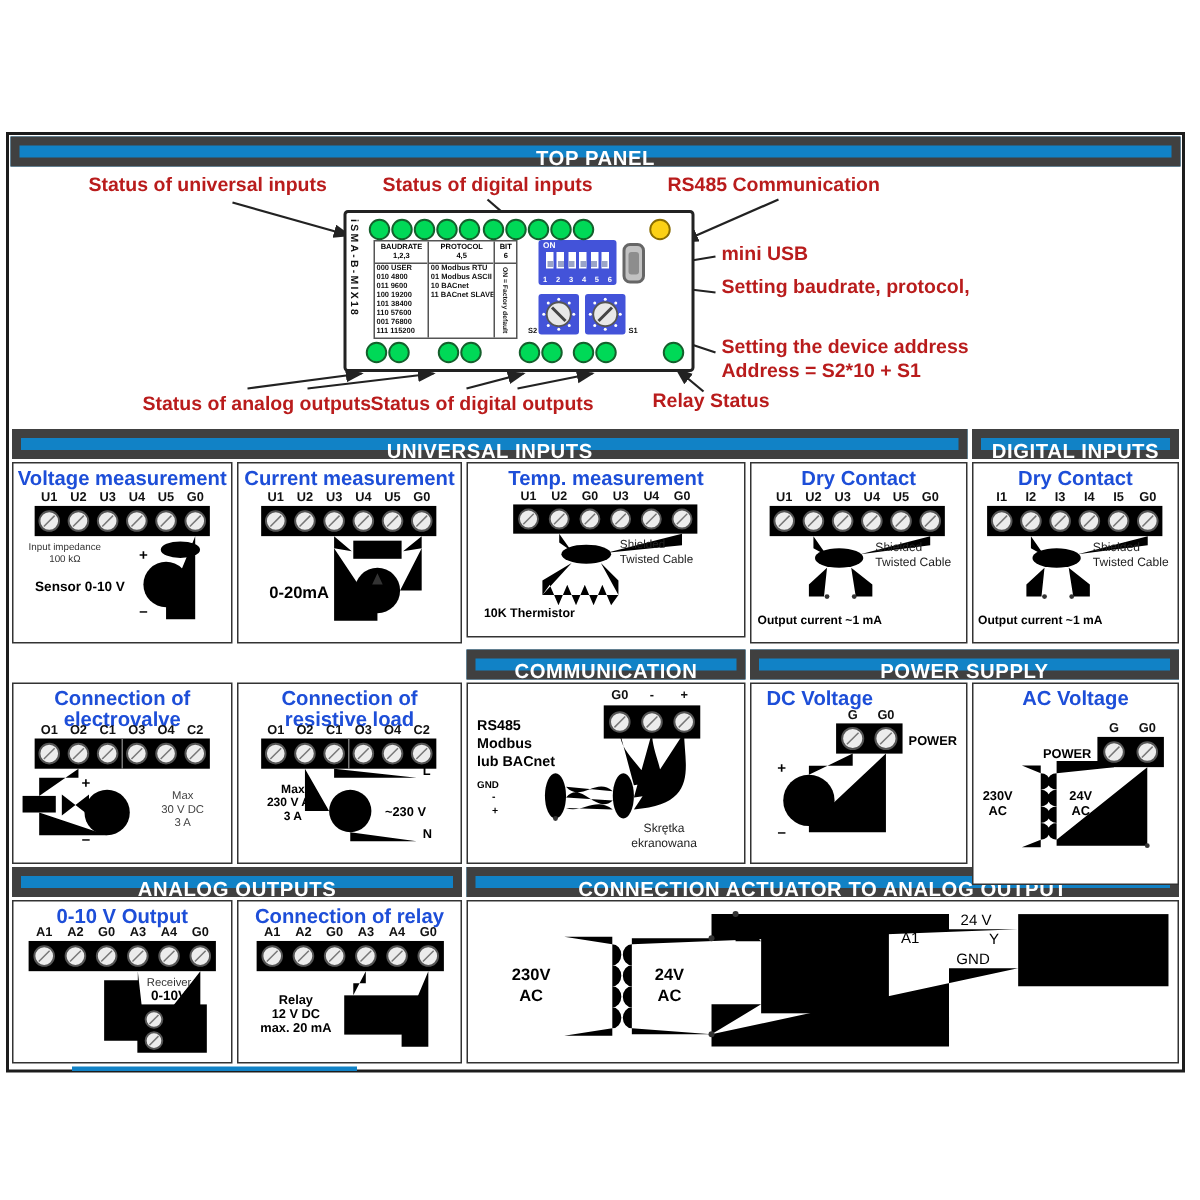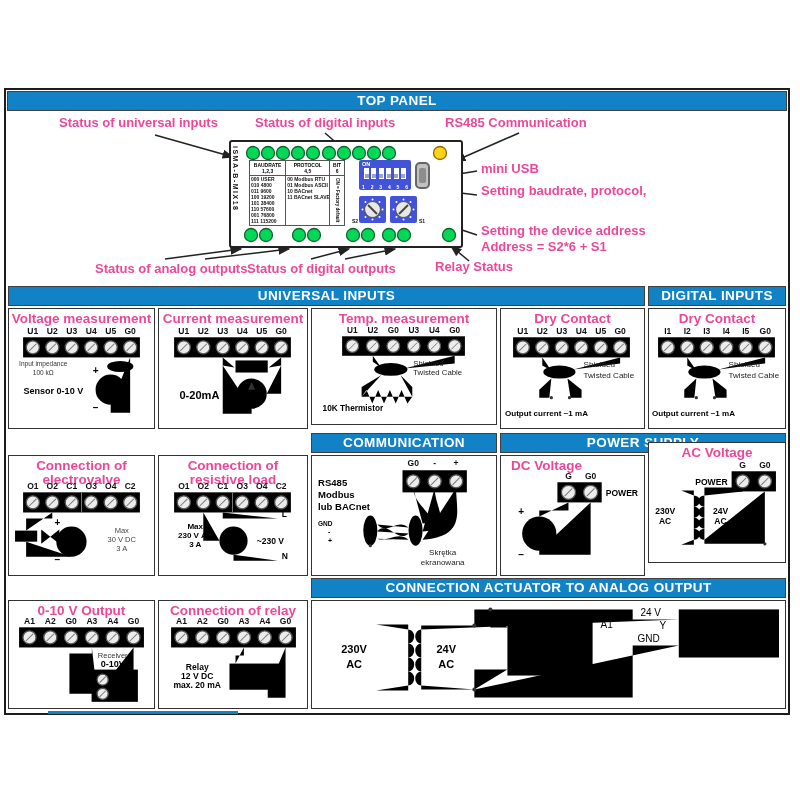--- a/index.html
+++ b/index.html
@@ -1,28 +1,28 @@
 <!DOCTYPE html>
 <html><head>
 <meta charset="utf-8">
 <style>
   html,body{margin:0;padding:0}
   body{width:800px;height:800px;background:#fff;font-family:"Liberation Sans",sans-serif;position:relative;overflow:hidden}
   svg{font-family:"Liberation Sans",sans-serif}
   .sheet{position:absolute;left:4px;top:88px;width:786px;height:627px;border:2px solid #1c1c1c;box-sizing:border-box;background:#fff}
-  .bar{position:absolute;height:20px;background:#1182c6;border:1px solid #404040;color:#fff;font-weight:bold;
+  .bar{position:absolute;height:20px;background:#1182c6;border:6px solid #404040;color:#fff;font-weight:bold;
        font-size:13.5px;line-height:18px;text-align:center;letter-spacing:.4px;box-sizing:border-box;white-space:nowrap}
   .panel{position:absolute;border:1.5px solid #333;box-sizing:border-box;background:#fff}
   .psvg{position:absolute;left:0;top:0;width:100%;height:100%}
-  .ptitle{position:absolute;top:2px;left:0;right:0;text-align:center;font-size:13.5px;font-weight:bold;color:#ec4899;white-space:nowrap}
+  .ptitle{position:absolute;top:2px;left:0;right:0;text-align:center;font-size:13.5px;font-weight:bold;color:#1d4ed8;white-space:nowrap}
   .ptitle.l2{top:16px}
   .ptitle.left{text-align:left;padding-left:10px}
   .topcontent{position:absolute;left:1px;top:21px;width:780px;height:175px}
   .arrows{position:absolute;left:0;top:0;width:100%;height:100%}
-  .callout{position:absolute;font-size:13px;font-weight:bold;color:#ec4899;white-space:nowrap;line-height:16px}
+  .callout{position:absolute;font-size:13px;font-weight:bold;color:#b91c1c;white-space:nowrap;line-height:16px}
   .device{position:absolute;left:222px;top:29px;width:234px;height:108px;border:2px solid #222;border-radius:3px;box-sizing:border-box;background:#fff}
   .devside{position:absolute;left:1px;top:4px;writing-mode:vertical-rl;font-size:7px;font-weight:bold;letter-spacing:1.5px;color:#111}
   .dtable{position:absolute;left:18px;top:18px;width:96px;height:66px;border:1px solid #555;display:flex;background:#fff;box-sizing:border-box}
   .dcol{border-right:1px solid #555;display:flex;flex-direction:column;overflow:hidden}
   .dcol:last-child{border-right:none}
   .dhead{border-bottom:1px solid #555;text-align:center;font-size:5px;font-weight:bold;line-height:6px;padding:1px 0;white-space:nowrap}
   .trow{font-size:5px;font-weight:bold;line-height:6px;padding-left:1px;white-space:nowrap;color:#111}
   .dnote{writing-mode:vertical-rl;font-size:4.5px;font-weight:bold;margin:2px auto;white-space:nowrap;color:#111}
   .dip{position:absolute;left:128px;top:18px;width:52px;height:30px;background:#4353d9;border-radius:2px}
   .dipon{position:absolute;left:3px;top:1px;font-size:5.5px;font-weight:bold;color:#fff}
@@ -41,20 +41,21 @@
 </head>
 <body>
 
 <div class="sheet">
 
   <div class="bar" style="left:1px;top:1px;width:780px">TOP PANEL</div>
   <div class="bar" style="left:2px;top:196px;width:637px">UNIVERSAL INPUTS</div>
   <div class="bar" style="left:642px;top:196px;width:138px">DIGITAL INPUTS</div>
   <div class="bar" style="left:305px;top:343px;width:186px">COMMUNICATION</div>
   <div class="bar" style="left:494px;top:343px;width:286px">POWER SUPPLY</div>
+  <div class="bar" style="left:2px;top:488px;width:300px">ANALOG OUTPUTS</div>
   <div class="bar" style="left:305px;top:488px;width:475px">CONNECTION ACTUATOR TO ANALOG OUTPUT</div>
 
   <div class="topcontent">
     <svg class="arrows" viewBox="0 0 780 175">
       <defs>
         <marker id="ah" markerWidth="8" markerHeight="7" refX="7" refY="3" orient="auto">
           <path d="M0,0 L8,3 L0,6 Z" fill="#222"></path>
         </marker>
       </defs>
       <g stroke="#222" stroke-width="1.5" fill="none">
@@ -74,21 +75,21 @@
 
     <div class="callout" style="left:52px;top:4px">Status of universal inputs</div>
     <div class="callout" style="left:248px;top:4px">Status of digital inputs</div>
     <div class="callout" style="left:438px;top:4px">RS485 Communication</div>
     <div class="callout" style="left:474px;top:50px">mini USB</div>
     <div class="callout" style="left:474px;top:72px">
       <div>Setting baudrate, protocol,</div>
     </div>
     <div class="callout" style="left:474px;top:112px">
       <div>Setting the device address</div>
-      <div>Address = S2*6 + S1</div>
+      <div>Address = S2*10 + S1</div>
     </div>
     <div class="callout" style="left:88px;top:150px">Status of analog outputs</div>
     <div class="callout" style="left:240px;top:150px">Status of digital outputs</div>
     <div class="callout" style="left:428px;top:148px">Relay Status</div>
 
     <div class="device">
       <div class="devside">iSMA-B-MIX18</div>
 
       <div class="dtable">
         <div class="dcol" style="width:36px">
@@ -531,21 +532,21 @@
         </g>
       <text x="104" y="40" font-size="8.5" font-weight="bold">POWER</text>
       <circle class="shape" cx="38" cy="77" r="17"></circle>
       <text x="38" y="75" text-anchor="middle" font-size="7.5" font-weight="bold">24V</text>
       <text x="38" y="84" text-anchor="middle" font-size="7.5" font-weight="bold">DC</text>
       <text x="20" y="59" text-anchor="middle" font-size="10" font-weight="bold">+</text>
       <text x="20" y="101" text-anchor="middle" font-size="10" font-weight="bold">–</text>
     </svg>
   </div>
 
-  <div class="panel" style="left:642px;top:352px;width:138px;height:121px">
+  <div class="panel" style="left:642px;top:365px;width:138px;height:135px">
     <div class="ptitle">AC Voltage</div>
     <svg class="psvg" viewBox="0 0 135 118">
       <g>
           <text x="93" y="25" text-anchor="middle" font-size="8.5" font-weight="bold" fill="#111">G</text>
           <text x="115" y="25" text-anchor="middle" font-size="8.5" font-weight="bold" fill="#111">G0</text>
         </g>
       <path class="w" d="M44.5,52 V47 H32 M44.5,96 V101 H32 M55,52 V44 H93 V48 M55,96 V100 H115 V48"></path>
       <rect class="shape" x="82" y="28" width="44" height="20"></rect>
       <g>
           <circle cx="93" cy="38" r="6.5" fill="#ececec" stroke="#555" stroke-width="1.3"></circle>

